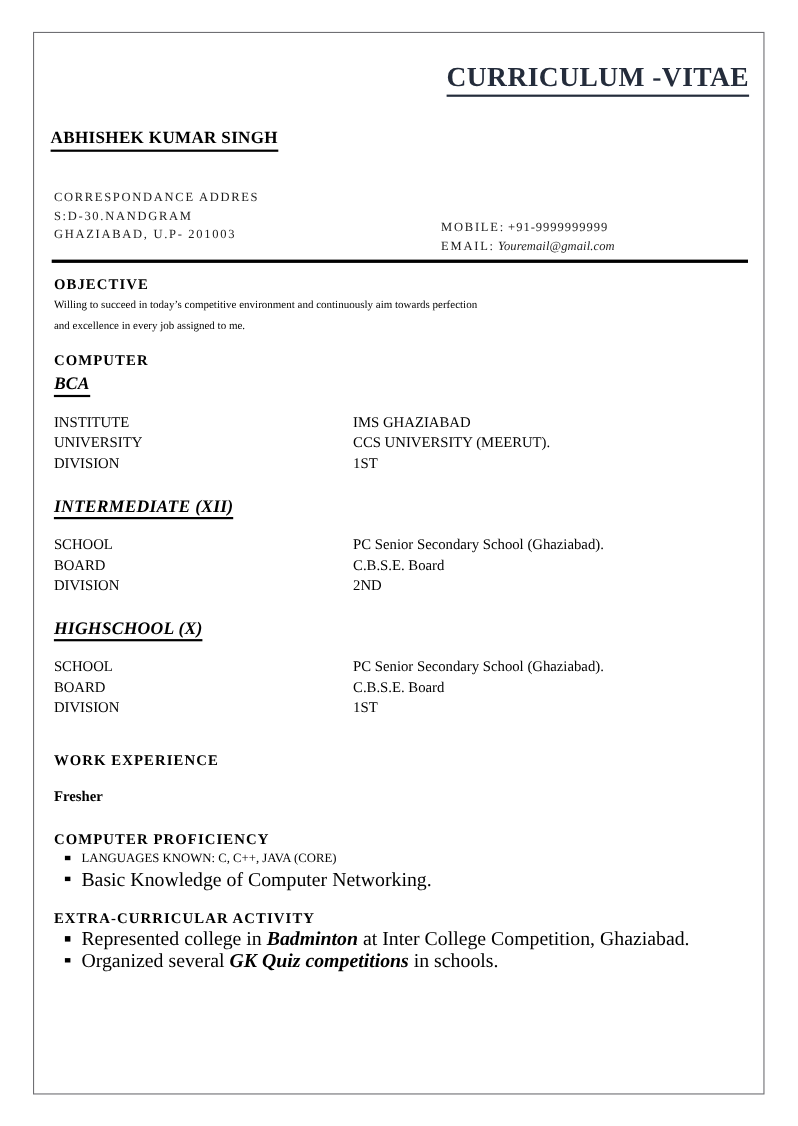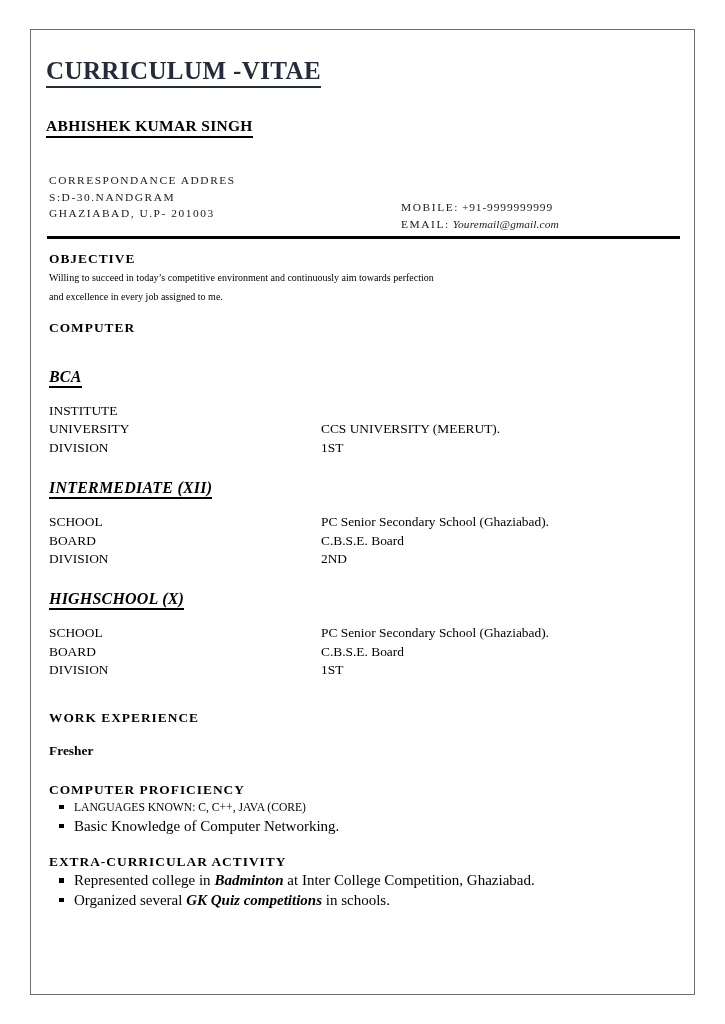--- a/index.html
+++ b/index.html
@@ -30,21 +30,21 @@
   .inner {
     position: absolute;
     left: 15px;
     top: 0px;
     width: 635px;
     height: 100%;
   }
 
   
   .cv-title {
-    text-align: left;
+    text-align: right;
     font-size: 25px;
     font-weight: bold;
     color: #242c3b;
     letter-spacing: 0.4px;
     margin-top: 27px;
     padding-bottom: 2px;
     display: block;
   }
   .cv-title span.u {
     border-bottom: 2.5px solid #242c3b;
@@ -119,21 +119,21 @@
     font-size: 16px;
     font-weight: bold;
     font-style: italic;
     letter-spacing: 0.2px;
     margin-left: 3px;
     display: inline-block;
     border-bottom: 2px solid #000;
     padding-bottom: 0px;
   }
   .edu-head-wrap { margin-top: 22px; }
-  .edu-head-wrap.first { margin-top: 32px; }
+  .edu-head-wrap.first { margin-top: 5px; }
 
   
   .edu-table {
     margin-top: 14px;
     margin-left: 3px;
     font-size: 13.4px;
     line-height: 18.4px;
   }
   .edu-row { display: flex; }
   .edu-row .k { width: 272px; flex: 0 0 272px; }
@@ -141,21 +141,21 @@
 
   
   .bullets {
     list-style: none;
     margin: 1px 0 0 0;
     padding: 0;
   }
   .bullets li {
     position: relative;
     padding-left: 28px;
-    font-size: 15px;
+    font-size: 18px;
     line-height: 19.5px;
   }
   .bullets li.small { font-size: 11.6px; line-height: 18px; }
   .bullets li .sq {
     position: absolute;
     left: 13px;
     top: 7px;
     width: 4.5px;
     height: 4.5px;
     background: #000;
@@ -215,20 +215,21 @@
     </div>
 
     <div class="sec-head tight">COMPUTER</div>
 
     <div class="edu-head-wrap first">
       <div class="edu-head">BCA</div>
     </div>
     <div class="edu-table">
       <div class="edu-row">
         <div class="k">INSTITUTE</div>
+        <div class="v">IMS GHAZIABAD</div>
       </div>
       <div class="edu-row">
         <div class="k">UNIVERSITY</div>
         <div class="v">CCS UNIVERSITY (MEERUT).</div>
       </div>
       <div class="edu-row">
         <div class="k">DIVISION</div>
         <div class="v">1ST</div>
       </div>
     </div>

